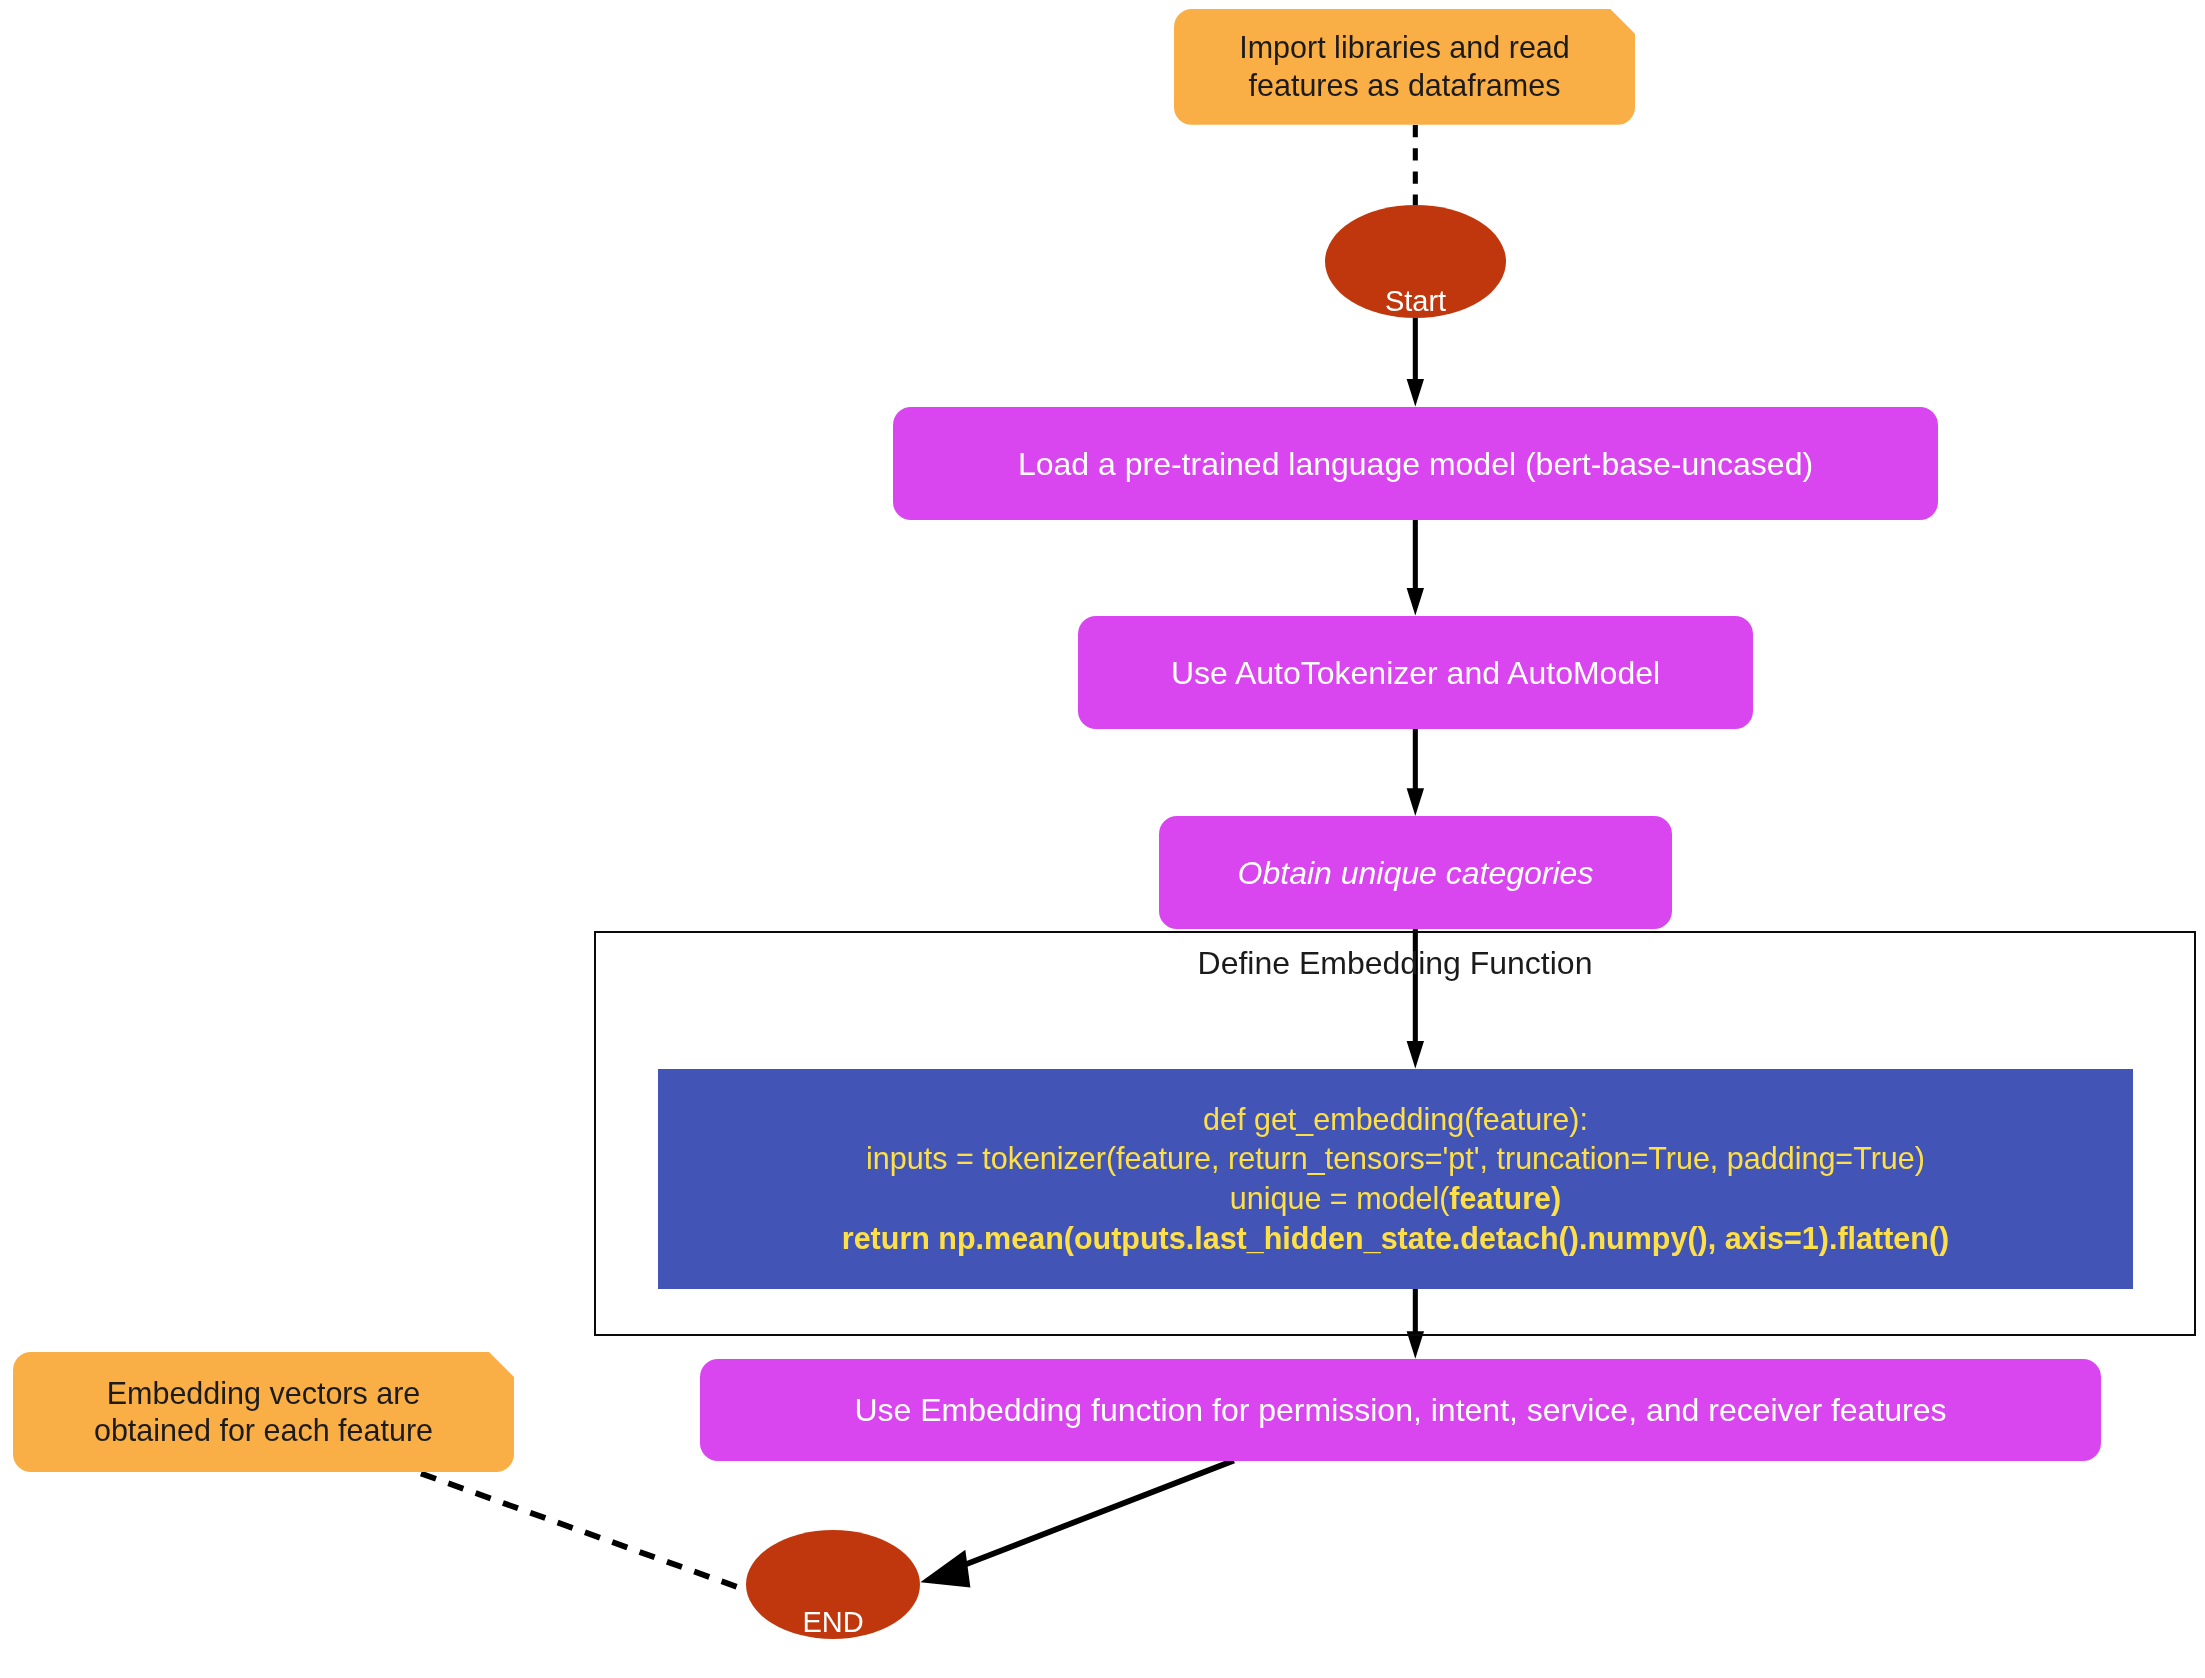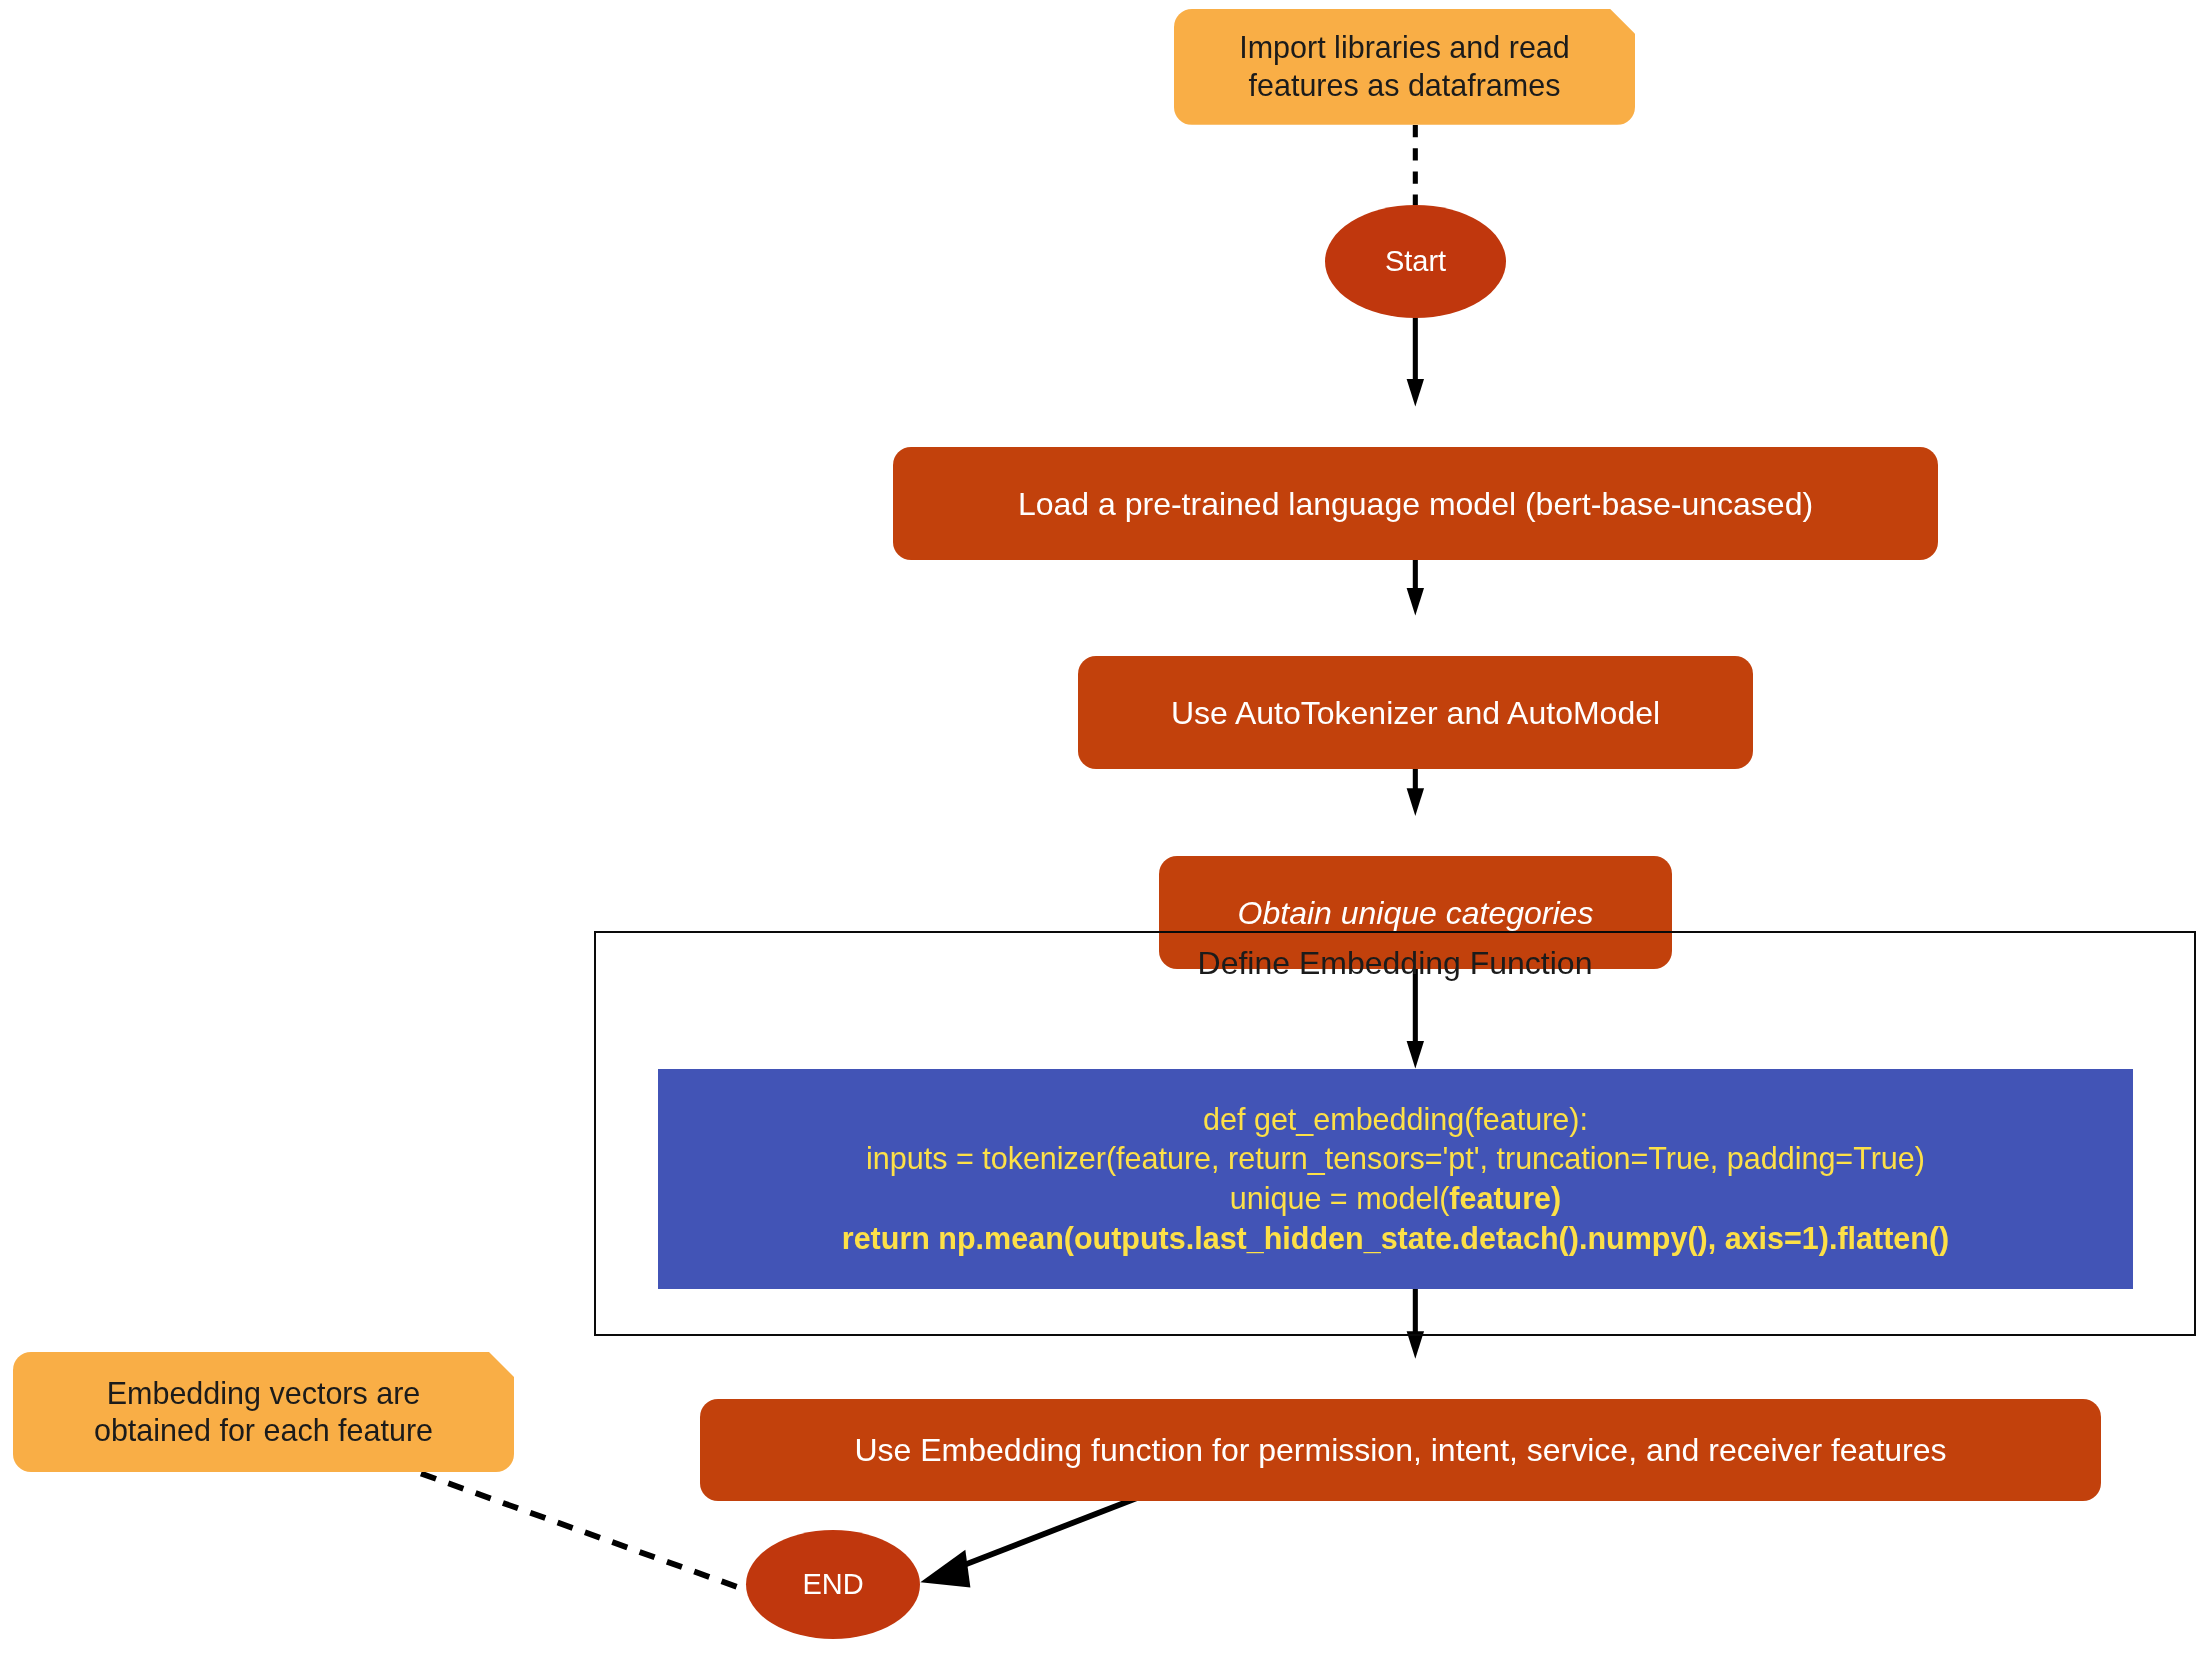--- a/index.html
+++ b/index.html
@@ -28,32 +28,32 @@
   .node {
     position: absolute;
     box-sizing: border-box;
     display: flex;
     align-items: center;
     justify-content: center;
     text-align: center;
     border-radius: 18px;
   }
   .process {
-    background: #c2410c;
+    background: #d946ef;
     color: #ffffff;
     font-size: 32px;
     line-height: 1.25;
     padding: 4.4px 14.5px;
-    margin-top: 40px;
   }
   .terminal {
     background: #C0370D;
     color: #ffffff;
     font-size: 29px;
     border-radius: 50%;
+    align-items: flex-end;
   }
   .note {
     background: #F9AE46;
     color: #1b1b1b;
     font-size: 30.5px;
     line-height: 1.22;
     padding: 5.8px 10.2px;
   }
   .note.fold-right {
     clip-path: polygon(0 0, calc(100% - 25px) 0, 100% 25px, 100% 100%, 0 100%);

